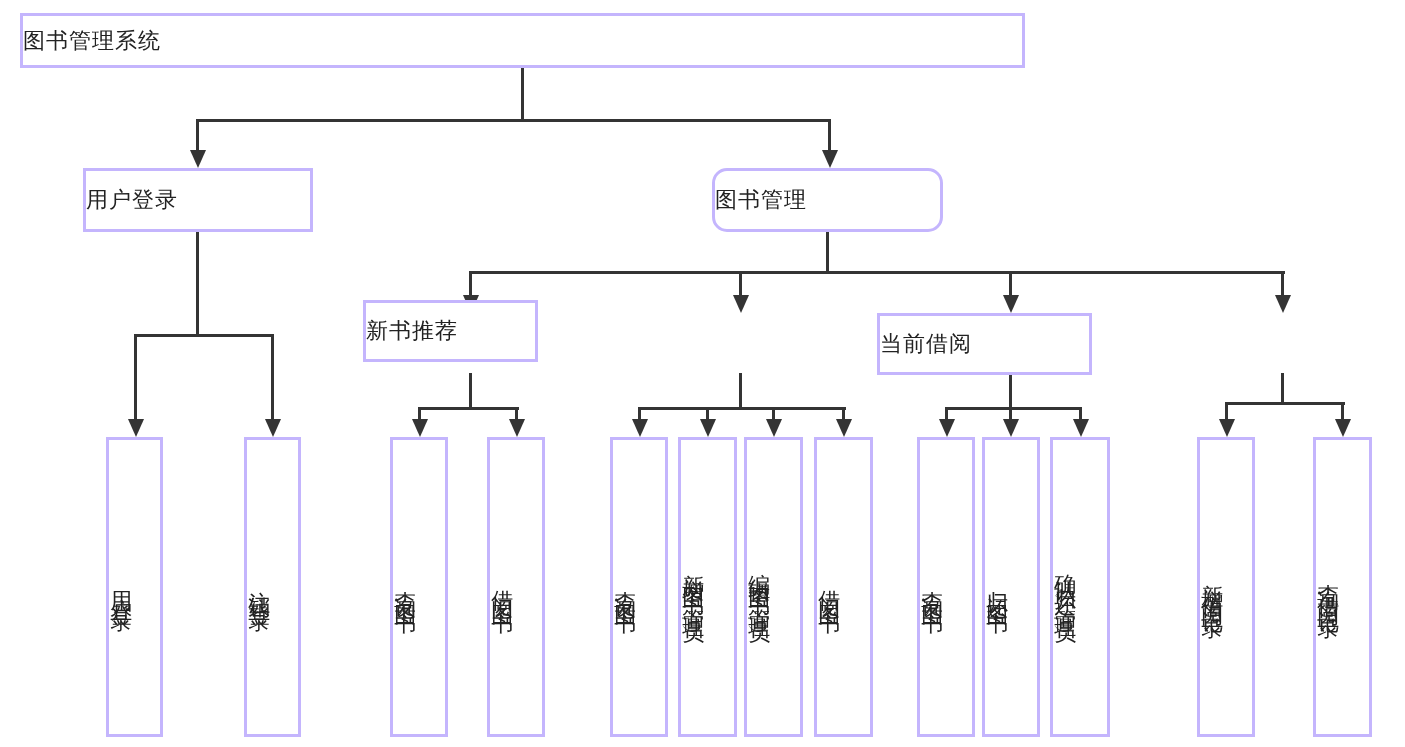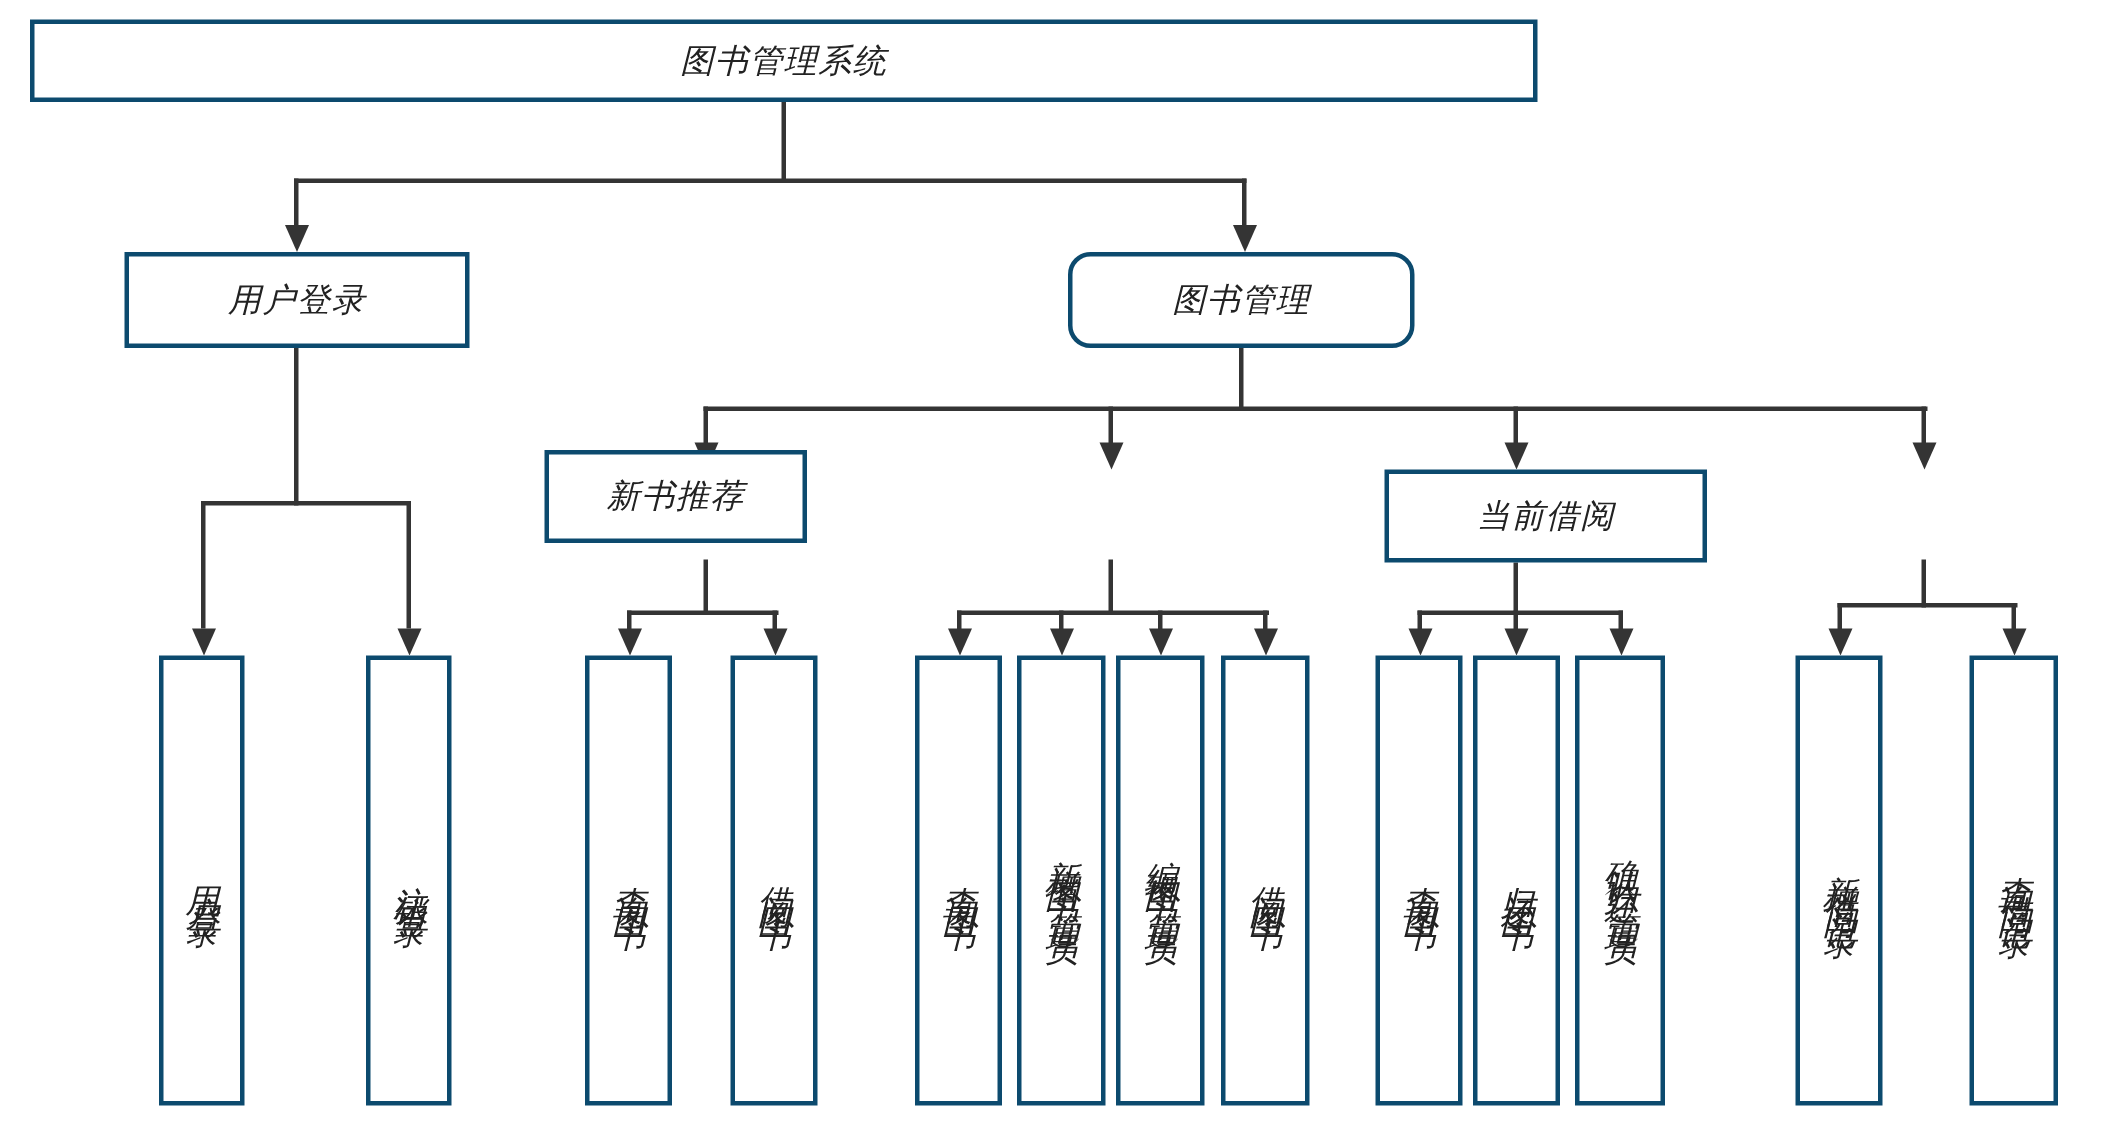--- a/index.html
+++ b/index.html
@@ -7,27 +7,26 @@
     position: relative;
     width: 1405px;
     height: 747px;
     background: #ffffff;
     font-family: "Liberation Sans", sans-serif;
     overflow: hidden;
   }
   .box {
     position: absolute;
     box-sizing: border-box;
-    border: 3px solid #0c4a6e;
+    border: 3px solid #c4b5fd;
     background: #ffffff;
     display: flex;
     align-items: center;
-    justify-content: center;
+    justify-content: flex-start;
     z-index: 2;
-    font-style: italic;
   }
   .hlabel {
     font-size: 22px;
     color: #222222;
     letter-spacing: 1px;
     white-space: nowrap;
   }
   .vlabel {
     writing-mode: vertical-rl;
     font-size: 22px;
@@ -45,21 +44,21 @@
     border-right: 8px solid transparent;
     border-top: 18px solid #343434;
     z-index: 1;
   }
   
   .n-root          { left: 20px;   top: 13px;  width: 1005px; height: 55px; }
   .n-user-login    { left: 83px;   top: 168px; width: 230px;  height: 64px; }
   .n-book-mgmt     { left: 712px;  top: 168px; width: 231px;  height: 64px; border-radius: 15px; }
   .n-new-book      { left: 363px;  top: 300px; width: 175px;  height: 62px; }
   .n-book-borrow   { left: 633px;  top: 313px; width: 215px;  height: 62px; }
-  .n-cur-borrow    { left: 923px;  top: 313px; width: 215px;  height: 62px; }
+  .n-cur-borrow    { left: 877px;  top: 313px; width: 215px;  height: 62px; }
   .n-records       { left: 1172px; top: 313px; width: 220px;  height: 62px; }
   .leaf            { top: 437px; height: 300px; }
   .l-user-login    { left: 106px;  width: 57px; }
   .l-logout        { left: 244px;  width: 57px; }
   .l-query1        { left: 390px;  width: 58px; }
   .l-borrow1       { left: 487px;  width: 58px; }
   .l-query2        { left: 610px;  width: 58px; }
   .l-add-book      { left: 678px;  width: 59px; }
   .l-edit-book     { left: 744px;  width: 59px; }
   .l-borrow2       { left: 814px;  width: 59px; }

